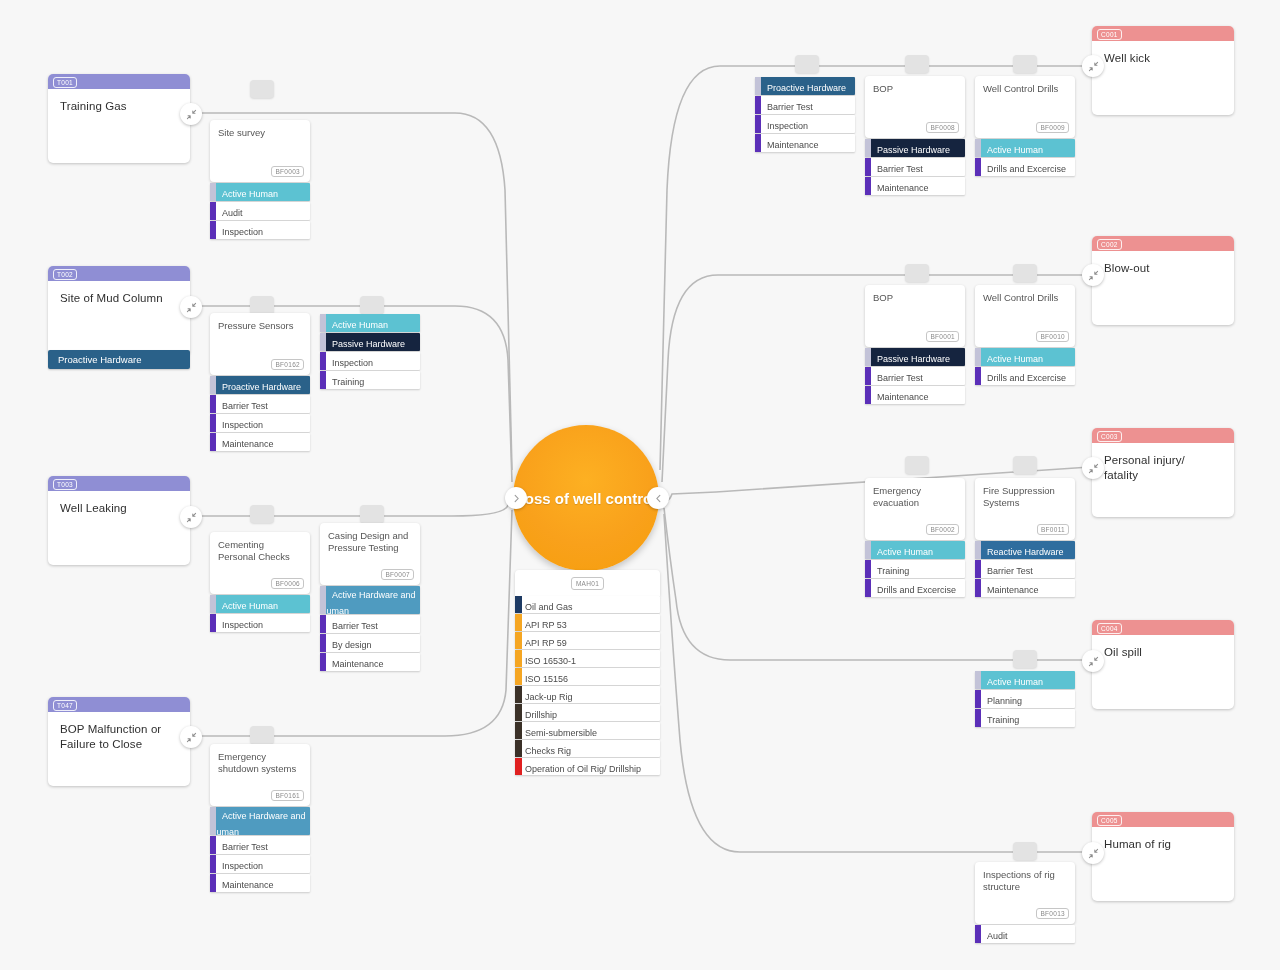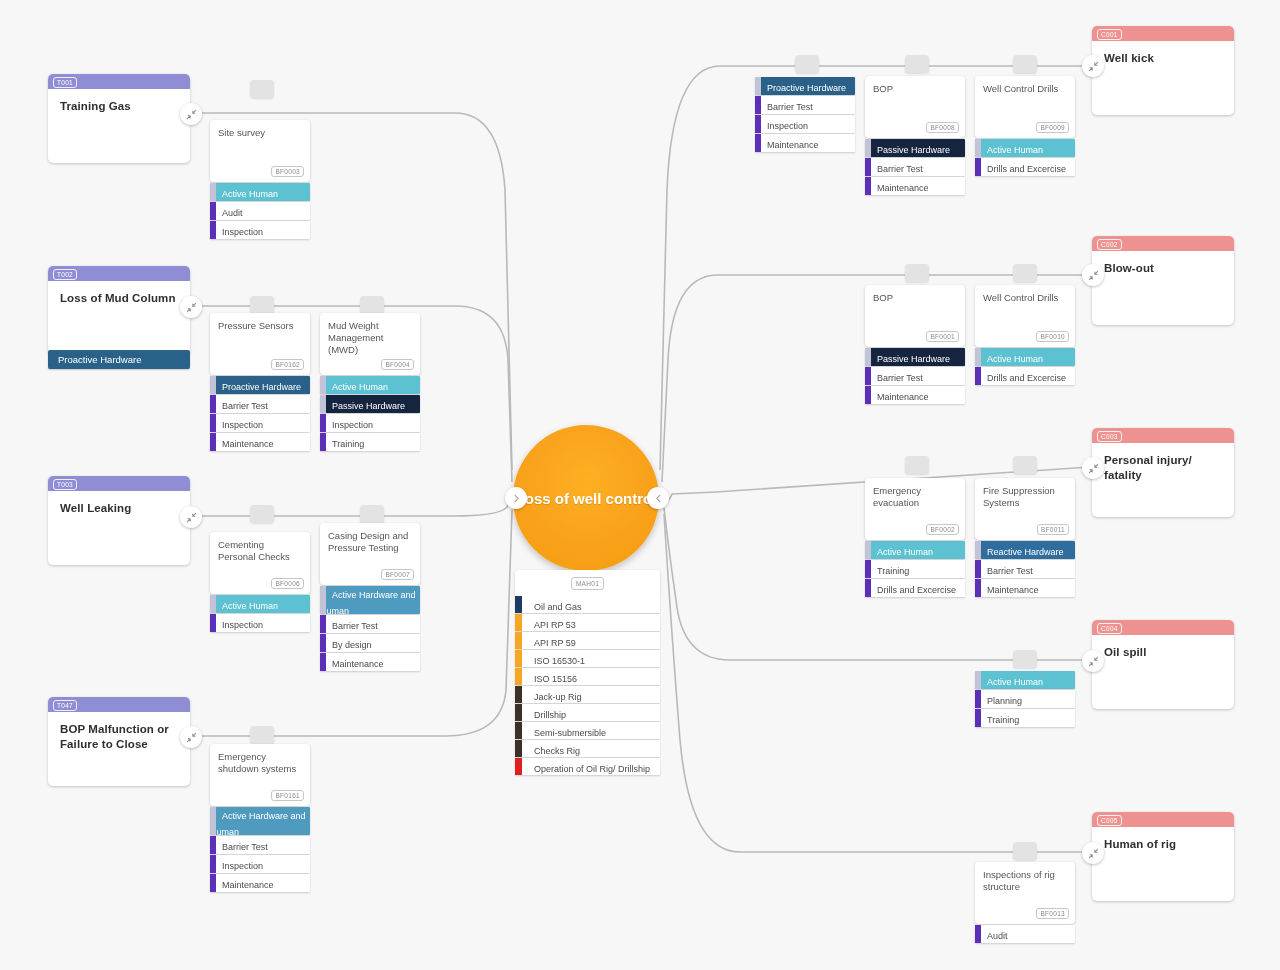--- a/index.html
+++ b/index.html
@@ -24,21 +24,21 @@
   .endnode.threat .bar{background:#8f8ed4;}
   .endnode.consq .bar{background:#ed9191;}
   .endnode .code{
     position:absolute;left:5px;top:2.5px;
     font-size:6.5px;line-height:9px;color:#fff;
     border:1px solid rgba(255,255,255,.85);border-radius:3px;
     padding:0 3px;letter-spacing:.3px;
     font-family:"Liberation Sans",sans-serif;
   }
   .endnode .ttl{
-    padding:10px 12px 0 12px;font-size:11.5px;font-weight:bold;color:#2f2f2f;
+    padding:10px 12px 0 12px;font-size:11.5px;font-weight:normal;color:#2f2f2f;
     line-height:15px;letter-spacing:.1px;
   }
   .endnode .body{height:74px;}
   .endnode .footbar{
     position:absolute;left:0;right:0;bottom:-14px;height:19px;
     background:#2a6189;color:#fff;font-size:9.5px;line-height:19px;
     padding-left:10px;box-sizing:border-box;border-radius:2px;
     box-shadow:0 1px 2px rgba(0,0,0,.2);
   }
 
@@ -113,21 +113,21 @@
     background:#fff;border-radius:4px 4px 0 0;height:26px;
     box-shadow:0 1px 3px rgba(0,0,0,.18);
     display:flex;align-items:center;justify-content:center;
   }
   #mah .head .code{
     font-size:6.5px;line-height:9px;color:#8a8a8a;
     border:1px solid #c6c6c6;border-radius:3px;padding:1px 4px;background:#fff;
     letter-spacing:.3px;
   }
   #mah .row{height:17px;line-height:17px;}
-  #mah .row .lbl{font-size:9px;padding-left:19px;}
+  #mah .row .lbl{font-size:9px;padding-left:10px;}
   #mah .row .stub{width:7px;}
 </style>
 </head>
 <body>
 
 <div id="canvas">
 
   <svg class="links" viewBox="0 0 1280 970">
     <g fill="none" stroke="#b9b9b9" stroke-width="1.6">
 
@@ -206,21 +206,21 @@
             <div class="row" style=""><span class="stub" style="background:#5b2fb8"></span><span class="lbl">Inspection</span></div>
           </div>
         </div>
       </div>
       <div style="position:absolute;left:48px;top:266px">
         <div class="endnode threat">
           <div class="bar">
             <span class="code">T002</span>
           </div>
           <div class="body">
-            <div class="ttl">Loss of Mud Column</div>
+            <div class="ttl">Site of Mud Column</div>
           </div>
           <div class="footbar">Proactive Hardware</div>
         </div>
       </div>
       <div class="toggle" style="left:180px;top:296px">
         <svg width="11" height="11" viewBox="0 0 12 12">
           <path d="M1.5 10.5 L4.6 7.4 M4.6 7.4 L4.6 9.8 M4.6 7.4 L2.2 7.4" fill="none" stroke="#8d8d8d" stroke-width="1.1" stroke-linecap="round"></path>
           <path d="M10.5 1.5 L7.4 4.6 M7.4 4.6 L7.4 2.2 M7.4 4.6 L9.8 4.6" fill="none" stroke="#8d8d8d" stroke-width="1.1" stroke-linecap="round"></path>
         </svg>
       </div>
@@ -235,24 +235,20 @@
             <div class="row type" style="background:#2a6189;"><span class="stub" style="background:#c3c3d8"></span><span class="lbl">Proactive Hardware</span></div>
             <div class="row" style=""><span class="stub" style="background:#5b2fb8"></span><span class="lbl">Barrier Test</span></div>
             <div class="row" style=""><span class="stub" style="background:#5b2fb8"></span><span class="lbl">Inspection</span></div>
             <div class="row" style=""><span class="stub" style="background:#5b2fb8"></span><span class="lbl">Maintenance</span></div>
           </div>
         </div>
       </div>
       <div class="knob" style="left:360px;top:296px"></div>
       <div style="position:absolute;left:320px;top:313px">
         <div class="barrier">
-          <div class="head" style="height:62px">
-            <div class="name">Mud Weight Management (MWD)</div>
-            <span class="bf">BF0004</span>
-          </div>
           <div class="rows">
             <div class="row type" style="background:#5cc2d2;"><span class="stub" style="background:#c3c3d8"></span><span class="lbl">Active Human</span></div>
             <div class="row type" style="background:#15243f;"><span class="stub" style="background:#c3c3d8"></span><span class="lbl">Passive Hardware</span></div>
             <div class="row" style=""><span class="stub" style="background:#5b2fb8"></span><span class="lbl">Inspection</span></div>
             <div class="row" style=""><span class="stub" style="background:#5b2fb8"></span><span class="lbl">Training</span></div>
           </div>
         </div>
       </div>
       <div style="position:absolute;left:48px;top:476px">
         <div class="endnode threat">

